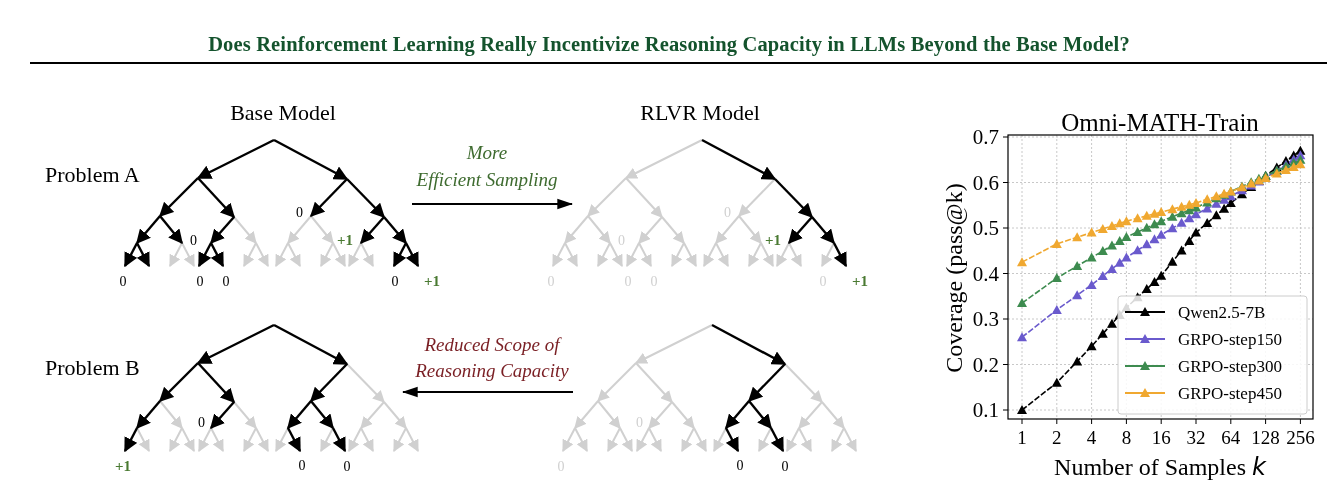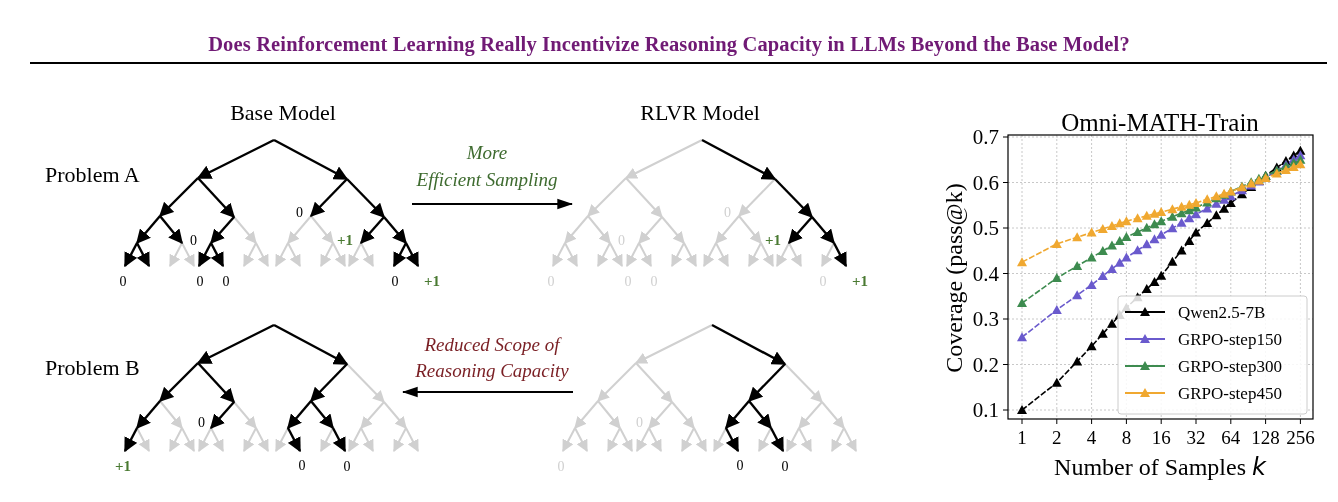--- a/index.html
+++ b/index.html
@@ -1,17 +1,17 @@
 <!DOCTYPE html>
 <html><head>
   <meta charset="utf-8">
   <style>
     html, body { margin: 0; padding: 0; background: #ffffff; }
     body { width: 1338px; height: 502px; position: relative; overflow: hidden; font-family: "DejaVu Serif", serif; }
-    .title { position: absolute; left: 0; top: 33px; width: 1338px; text-align: center; font-family: "Liberation Serif", serif; font-weight: bold; font-size: 20.5px; color: #701a75; letter-spacing: 0.15px; }
+    .title { position: absolute; left: 0; top: 33px; width: 1338px; text-align: center; font-family: "Liberation Serif", serif; font-weight: bold; font-size: 20.5px; color: #14532d; letter-spacing: 0.15px; }
     .title-rule { position: absolute; left: 30px; top: 62px; width: 1297px; height: 2px; background: #000; }
     .fig { position: absolute; left: 0; top: 0; }
   </style>
 </head>
 <body>
 
 <div class="title">Does Reinforcement Learning Really Incentivize Reasoning Capacity in LLMs Beyond the Base Model?</div>
 <div class="title-rule"></div>
 
 <svg class="fig" width="940" height="502" viewBox="0 0 940 502" xmlns="http://www.w3.org/2000/svg">

